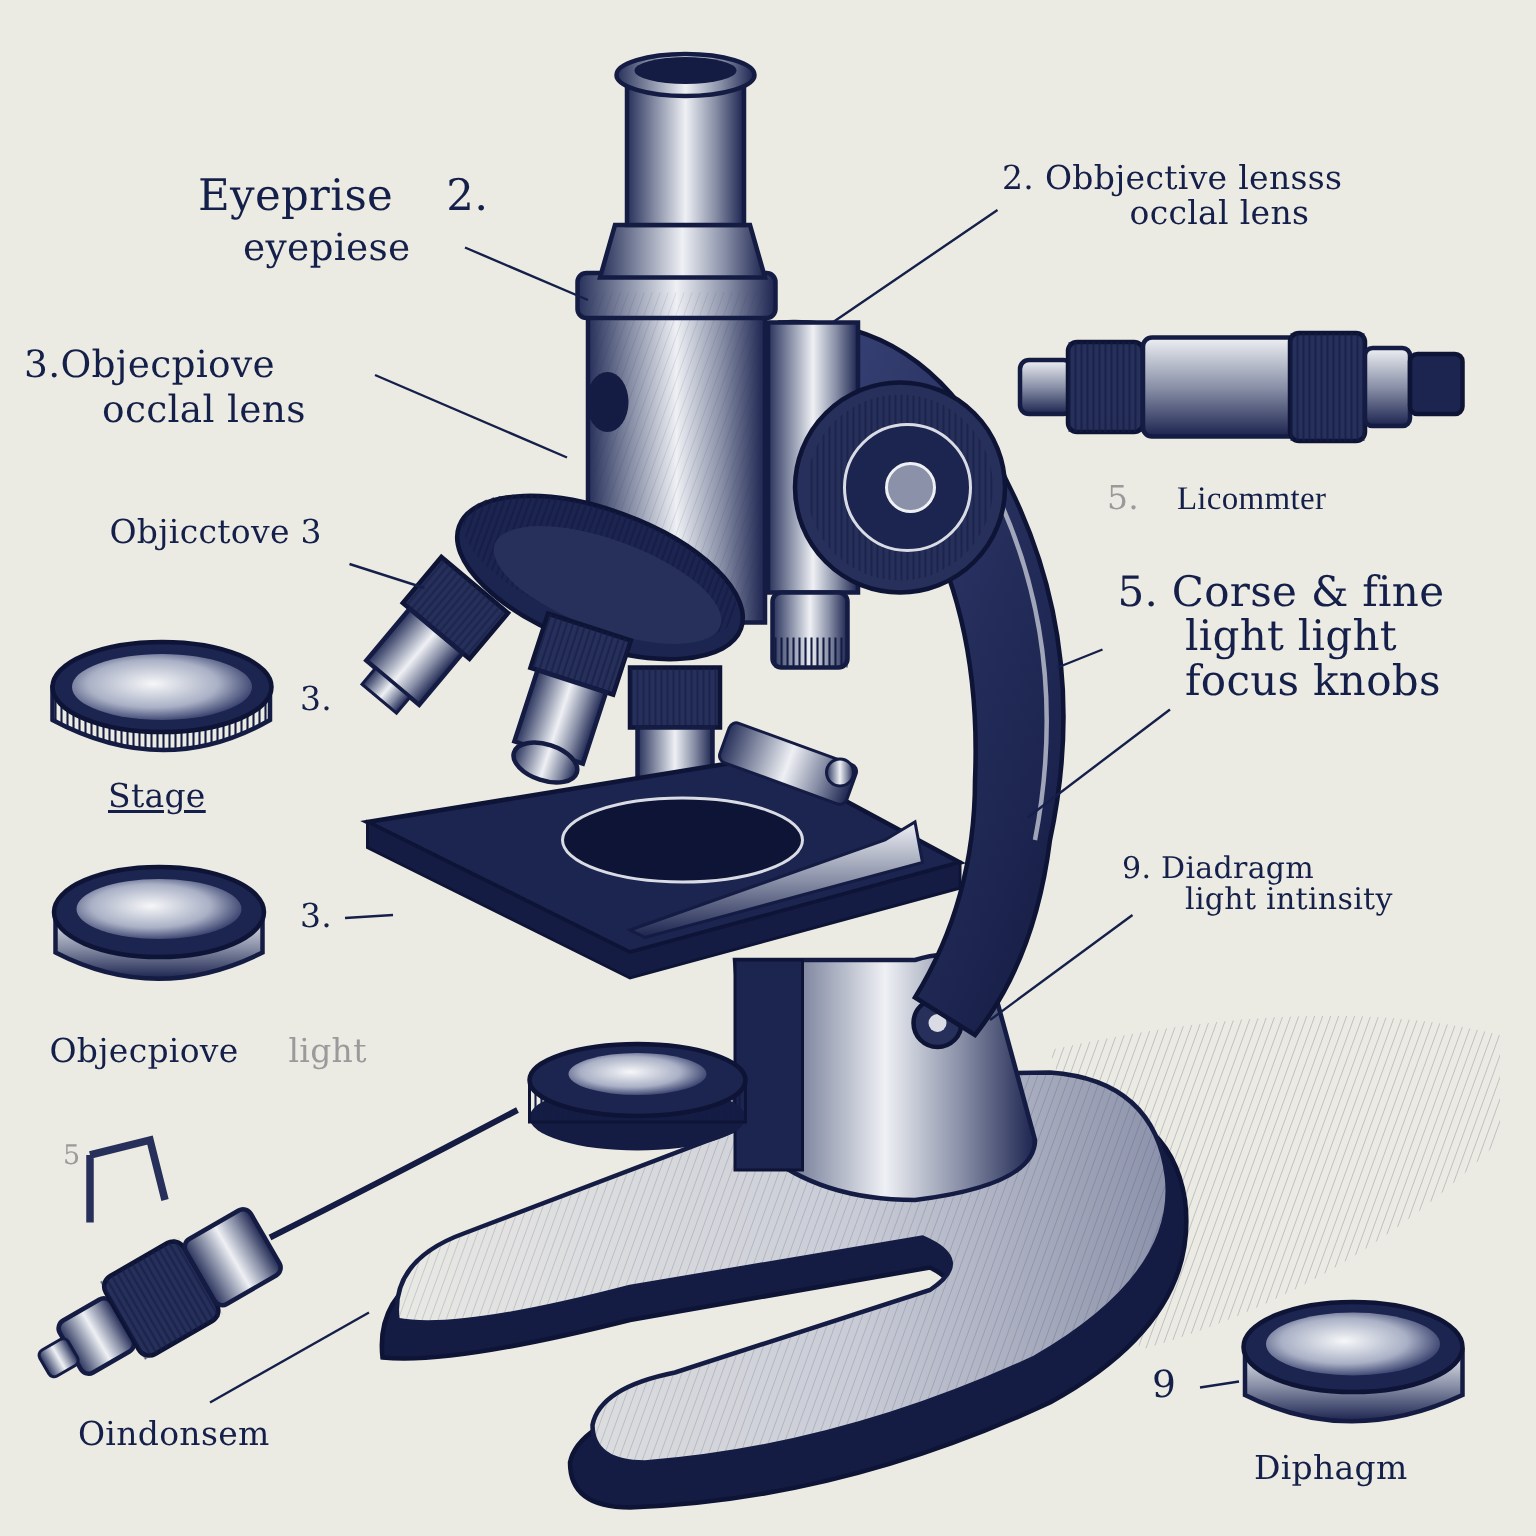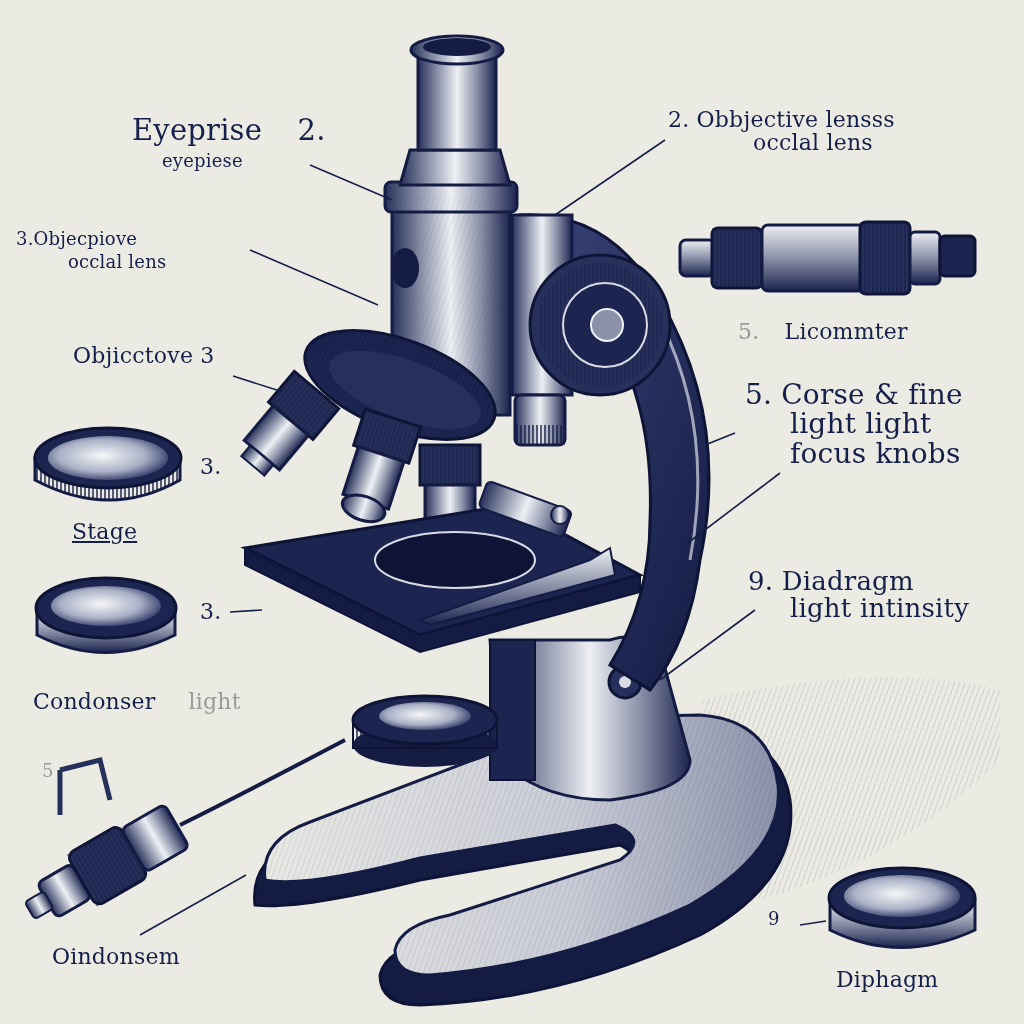--- a/index.html
+++ b/index.html
@@ -11,21 +11,21 @@
     position: relative;
   }
   .canvas { position: absolute; left: 0; top: 0; width: 924px; height: 1024px; }
   .canvas svg { position: absolute; left: 0; top: 0; }
   .label {
     position: absolute; white-space: nowrap; line-height: 1.05;
     color: #15204a; letter-spacing: 0.2px;
   }
   .label .line { display: block; }
   .lg { font-size: 29px; }
-  .md { font-size: 18px; }
+  .md { font-size: 25px; }
   .sm { font-size: 22px; }
   .faded { color: #9a9a9a; }
 </style>
 </head>
 <body>
 
 <div class="canvas">
   <svg width="1024" height="1024" viewBox="0 0 1024 1024">
     <defs>
       <linearGradient id="steel" x1="0" x2="1" y1="0" y2="0">
@@ -220,36 +220,36 @@
     <span class="line" style="margin-left:52px; margin-top:4px;">occlal lens</span>
   </div>
 
   <div class="label sm" style="left:73px; top:344px;">Objicctove 3</div>
 
   <div class="label sm" style="left:200px; top:455px;">3.</div>
   <div class="label sm" style="left:72px; top:520px;text-decoration:underline;">Stage</div>
 
   <div class="label sm" style="left:200px; top:600px;">3.</div>
   <div class="label sm" style="left:33px; top:690px;">
-    <span>Condonser</span>
+    <span>Objecpiove</span>
     <span class="faded" style="margin-left:26px;">light</span>
   </div>
 
   <div class="label sm" style="left:738px; top:320px;">
     <span class="faded">5.</span>
-    <span style="margin-left:18px;">Licommter</span>
+    <span style="margin-left:18px;font-family:Liberation Serif, serif;">Licommter</span>
   </div>
 
   <div class="label lg" style="left:745px; top:380px; font-size:28px;">
     <span class="line">5. Corse &amp; fine</span>
     <span class="line" style="margin-left:45px;">light light</span>
     <span class="line" style="margin-left:45px;">focus knobs</span>
   </div>
 
-  <div class="label lg" style="left:748px; top:568px; font-size:26px;">
+  <div class="label lg" style="left:748px; top:568px; font-size:20px;">
     <span class="line">9. Diadragm</span>
     <span class="line" style="margin-left:42px;">light intinsity</span>
   </div>
 
   <div class="label sm faded" style="left:42px; top:762px; font-size:18px;">5</div>
   <div class="label sm" style="left:52px; top:945px;">Oindonsem</div>
 
   <div class="label md" style="left:768px; top:910px;">9</div>
   <div class="label sm" style="left:836px; top:968px;">Diphagm</div>
 </div>

